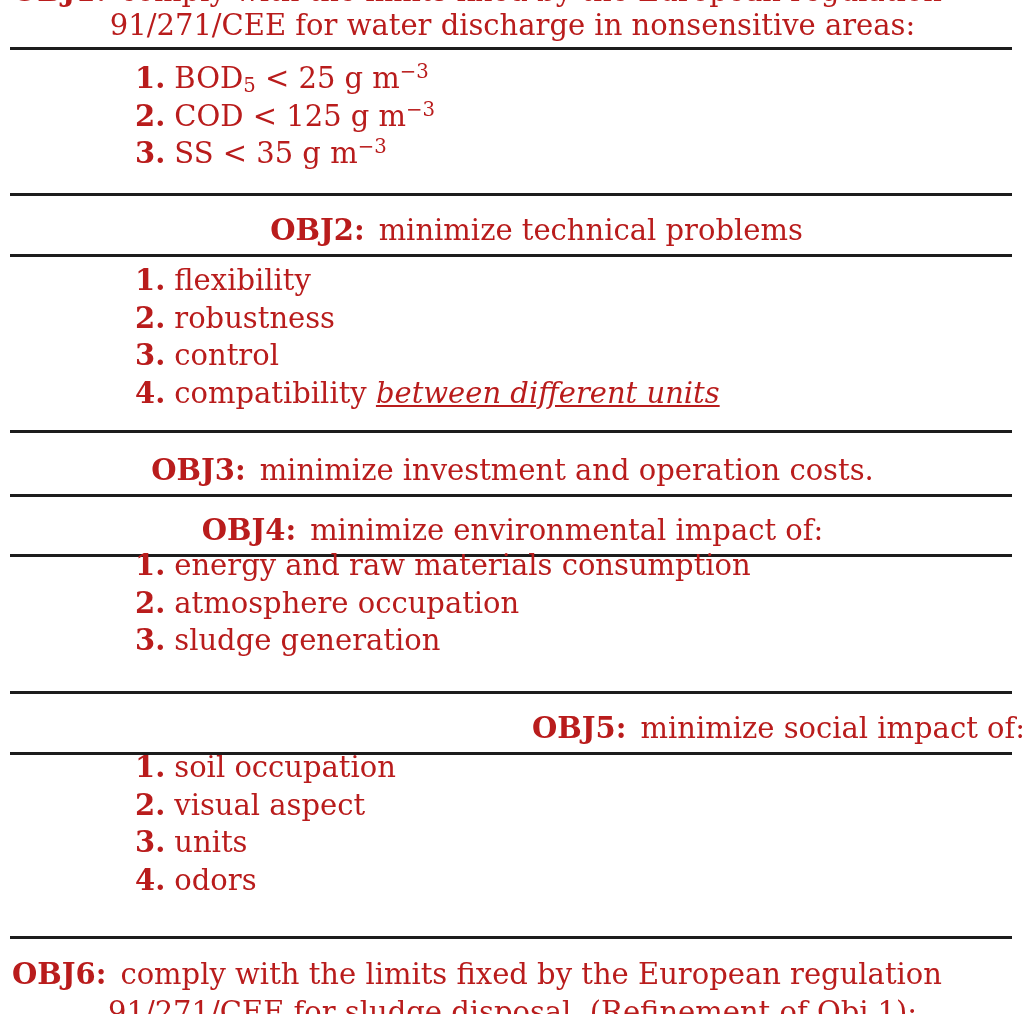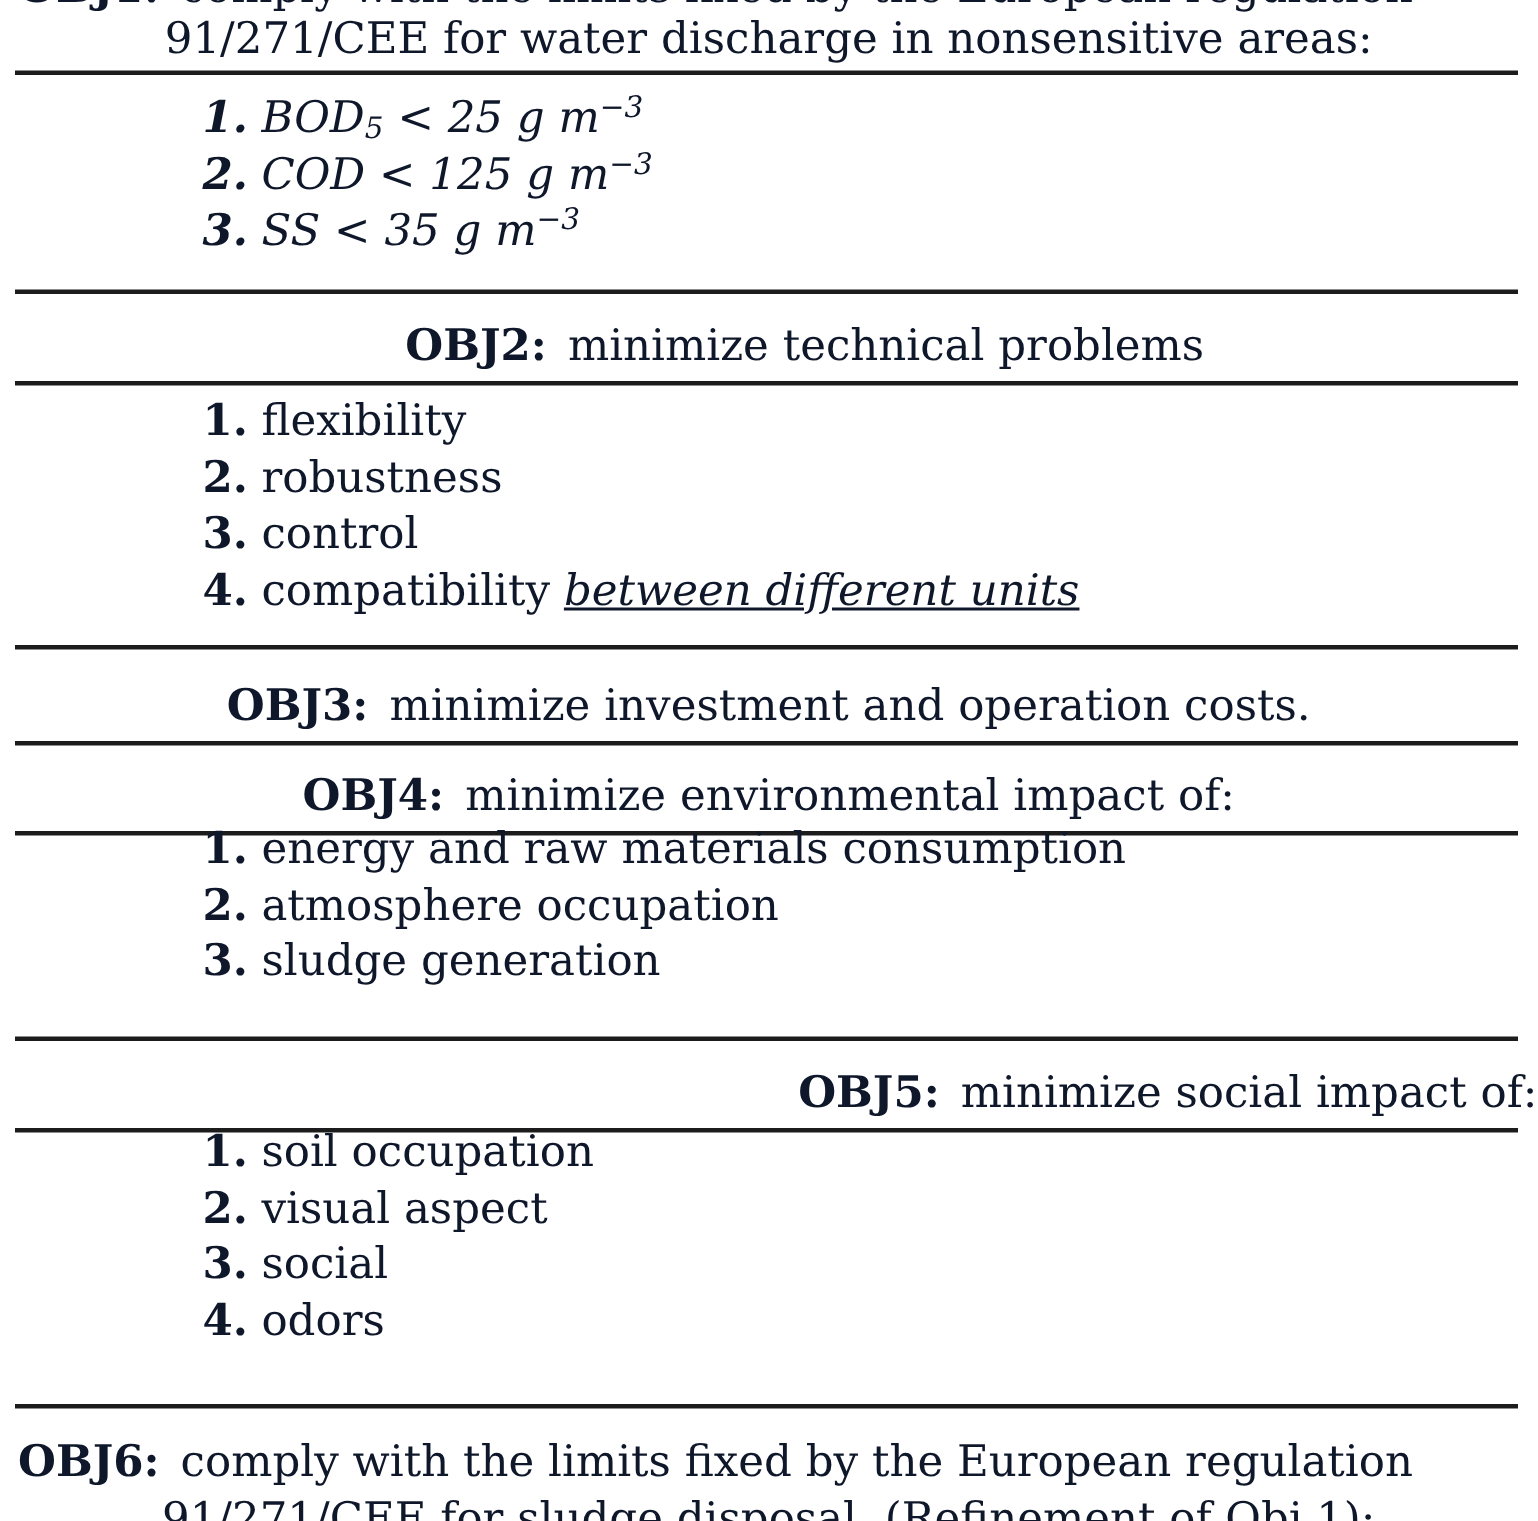--- a/index.html
+++ b/index.html
@@ -6,21 +6,21 @@
     margin: 0;
     padding: 0;
     background: #ffffff;
   }
   .page {
     position: relative;
     width: 1025px;
     height: 1014px;
     overflow: hidden;
     background: #ffffff;
-    color: #0f172a;
+    color: #b91c1c;
     font-family: "DejaVu Serif", "Liberation Serif", serif;
     font-size: 29px;
     line-height: 38px;
   }
   .rule {
     position: absolute;
     left: 10px;
     width: 1002px;
     height: 3px;
     background: #1c1c1c;
@@ -63,21 +63,21 @@
 
 <div class="page">
 
   <div class="full-line" style="top:-28px;">
     <span class="hdr-label">OBJ1:</span><span>comply with the limits fixed by the European regulation</span>
   </div>
   <div class="center-line" style="top:6px;">91/271/CEE for water discharge in nonsensitive areas:</div>
 
   <div class="rule" style="top:47px;"></div>
 
-  <div class="obj-list" style="top:60px;font-style:italic;">
+  <div class="obj-list" style="top:60px;">
     <div class="row">
       <span class="num">1.</span><span>BOD</span><sub class="chem">5</sub><span> &lt; 25 g m</span><sup class="unit">−3</sup>
     </div>
     <div class="row">
       <span class="num">2.</span><span>COD</span><sub class="chem"></sub><span> &lt; 125 g m</span><sup class="unit">−3</sup>
     </div>
     <div class="row">
       <span class="num">3.</span><span>SS</span><sub class="chem"></sub><span> &lt; 35 g m</span><sup class="unit">−3</sup>
     </div>
   </div>
@@ -140,21 +140,21 @@
   <div class="rule" style="top:752px;"></div>
 
   <div class="obj-list" style="top:749px;">
     <div class="row">
       <span class="num">1.</span><span>soil occupation</span>
     </div>
     <div class="row">
       <span class="num">2.</span><span>visual aspect</span>
     </div>
     <div class="row">
-      <span class="num">3.</span><span>social</span>
+      <span class="num">3.</span><span>units</span>
     </div>
     <div class="row">
       <span class="num">4.</span><span>odors</span>
     </div>
   </div>
 
   <div class="rule" style="top:936px;"></div>
 
   <div class="full-line" style="top:955px;">
     <span class="hdr-label">OBJ6:</span><span>comply with the limits fixed by the European regulation</span>

